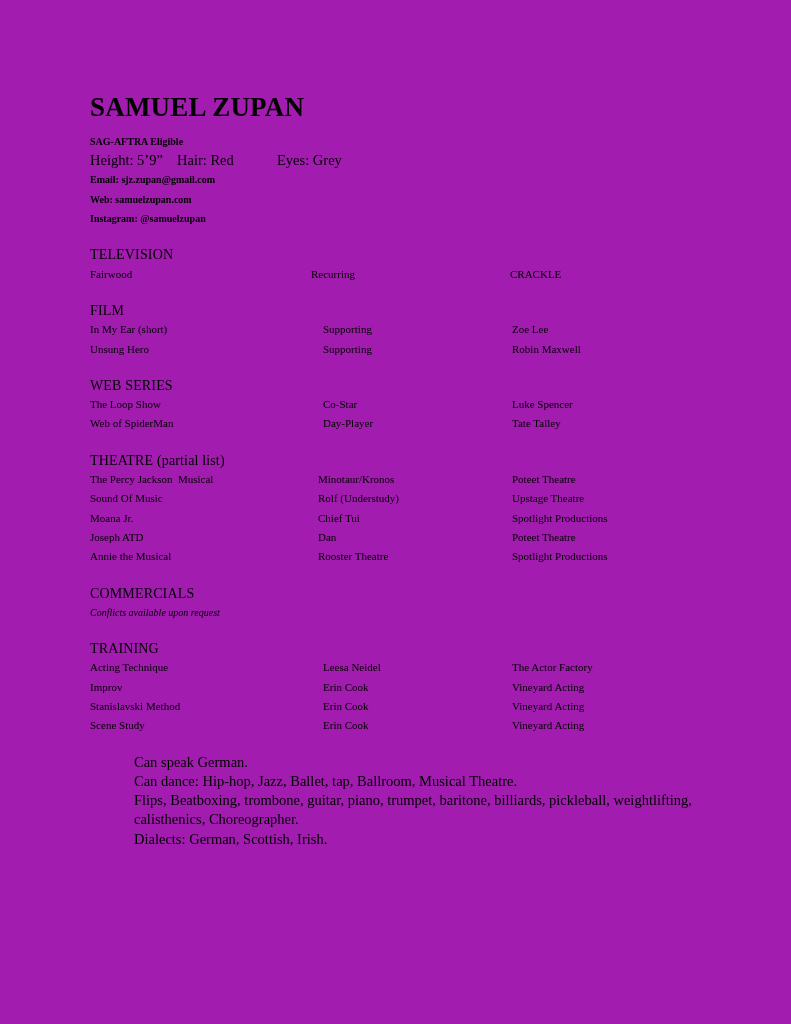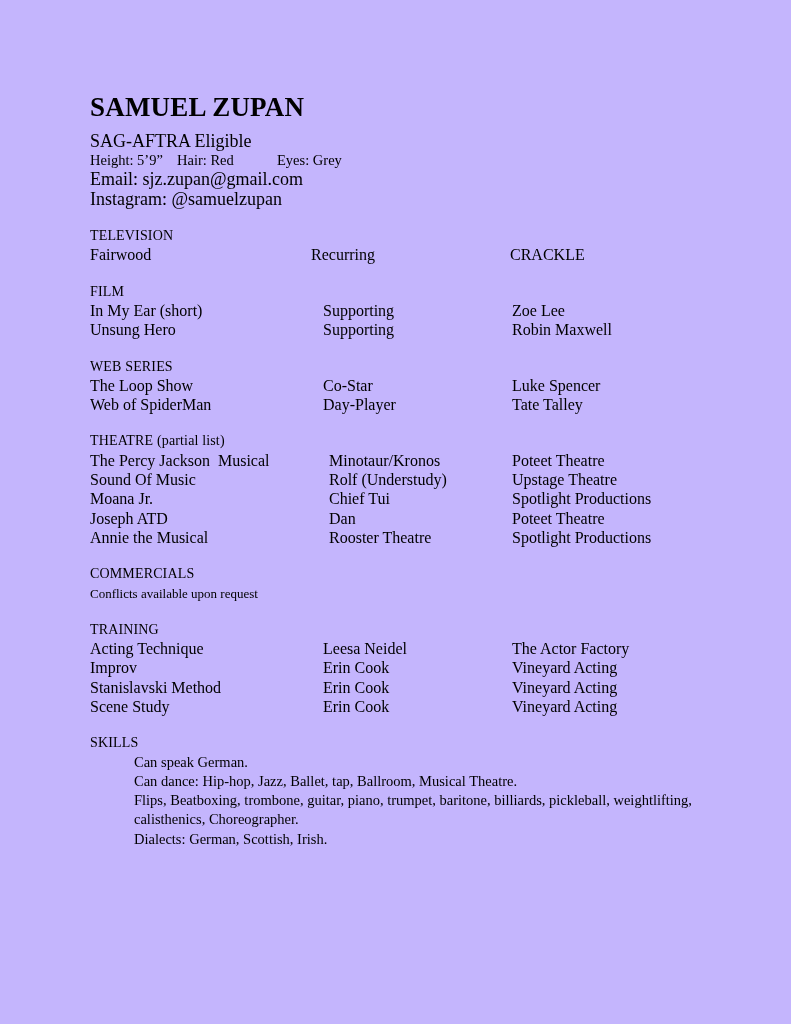--- a/index.html
+++ b/index.html
@@ -11,43 +11,44 @@
     width: 791px;
     height: 1024px;
     font-family: "Liberation Serif", "DejaVu Serif", serif;
     color: #000000;
     -webkit-font-smoothing: antialiased;
   }
   .page {
     position: relative;
     width: 791px;
     height: 1024px;
-    background: #c4b5fd;
+    background: #a21caf;
     overflow: hidden;
   }
   .content {
     position: absolute;
     left: 90px;
     top: 92px;
     width: 600px;
   }
 
   
   .name {
     font-size: 27px;
     font-weight: bold;
     letter-spacing: 0.2px;
     line-height: 1.18;
     margin: 0 0 8px 0;
     white-space: pre;
   }
   .contact-line {
-    font-size: 18px;
-    line-height: 19.3px;
-    white-space: pre;
+    font-size: 10px;
+    line-height: 19.3px;
+    white-space: pre;
+    font-weight: bold;
   }
   .stats-line {
     font-size: 14.5px;
     line-height: 19.3px;
     position: relative;
     height: 19.3px;
     white-space: pre;
   }
   .stats-line .seg {
     position: absolute;
@@ -65,46 +66,47 @@
     font-size: 14px;
     font-weight: normal;
     line-height: 19.3px;
     letter-spacing: 0.15px;
     white-space: pre;
   }
   .rows { }
   .row {
     position: relative;
     height: 19.3px;
-    font-size: 16px;
+    font-size: 11px;
     line-height: 19.3px;
     white-space: pre;
   }
   .row .c1,
   .row .c2,
   .row .c3 {
     position: absolute;
     top: 0;
   }
   .row .c1 { left: 0; }
   .row .c2 { left: 233px; }
   .row .c3 { left: 422px; }
 
   
   .row.offset .c2 { left: 221px; }
   .row.offset .c3 { left: 420px; }
 
   
-  .row.theatre .c2 { left: 239px; }
+  .row.theatre .c2 { left: 228px; }
   .row.theatre .c3 { left: 422px; }
 
   .plain-line {
-    font-size: 13px;
-    line-height: 19.3px;
-    white-space: pre;
+    font-size: 10px;
+    line-height: 19.3px;
+    white-space: pre;
+    font-style: italic;
   }
   .skills-line {
     font-size: 14.5px;
     line-height: 19.3px;
     width: 580px;
     margin-left: 44px;
   }
 </style>
 </head>
 <body>
@@ -114,20 +116,21 @@
 
     <div>
       <h1 class="name">SAMUEL ZUPAN</h1>
       <div class="contact-line">SAG-AFTRA Eligible</div>
       <div class="stats-line">
         <span class="seg seg-height">Height: 5’9”</span>
         <span class="seg seg-hair">Hair: Red</span>
         <span class="seg seg-eyes">Eyes: Grey</span>
       </div>
       <div class="contact-line">Email: sjz.zupan@gmail.com</div>
+      <div class="contact-line">Web: samuelzupan.com</div>
       <div class="contact-line">Instagram: @samuelzupan</div>
     </div>
 
     <div class="section">
       <div class="section-title">TELEVISION</div>
       <div class="rows">
         <div class="row offset">
           <span class="c1">Fairwood</span>
           <span class="c2">Recurring</span>
           <span class="c3">CRACKLE</span>
@@ -223,21 +226,20 @@
         </div>
         <div class="row">
           <span class="c1">Scene Study</span>
           <span class="c2">Erin Cook</span>
           <span class="c3">Vineyard Acting</span>
         </div>
       </div>
     </div>
 
     <div class="section">
-      <div class="section-title">SKILLS</div>
       <div class="skills-line">Can speak German.</div>
       <div class="skills-line">Can dance: Hip-hop, Jazz, Ballet, tap, Ballroom, Musical Theatre.</div>
       <div class="skills-line">Flips, Beatboxing, trombone, guitar, piano, trumpet, baritone, billiards, pickleball, weightlifting, calisthenics, Choreographer.</div>
       <div class="skills-line">Dialects: German, Scottish, Irish.</div>
     </div>
 
   </div>
 </div>
 
 </body></html>

